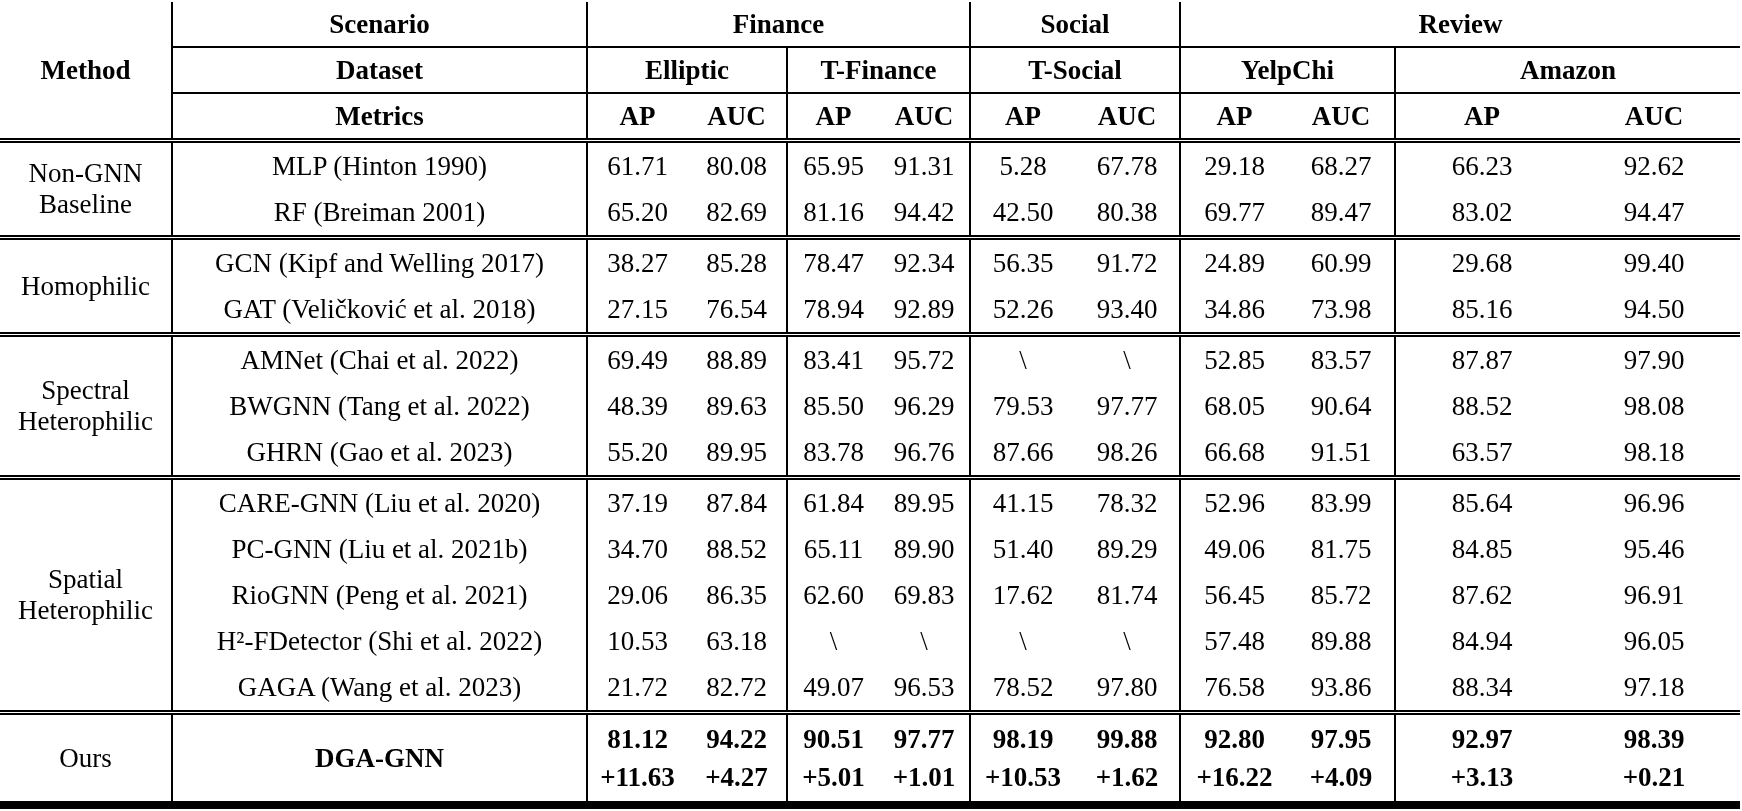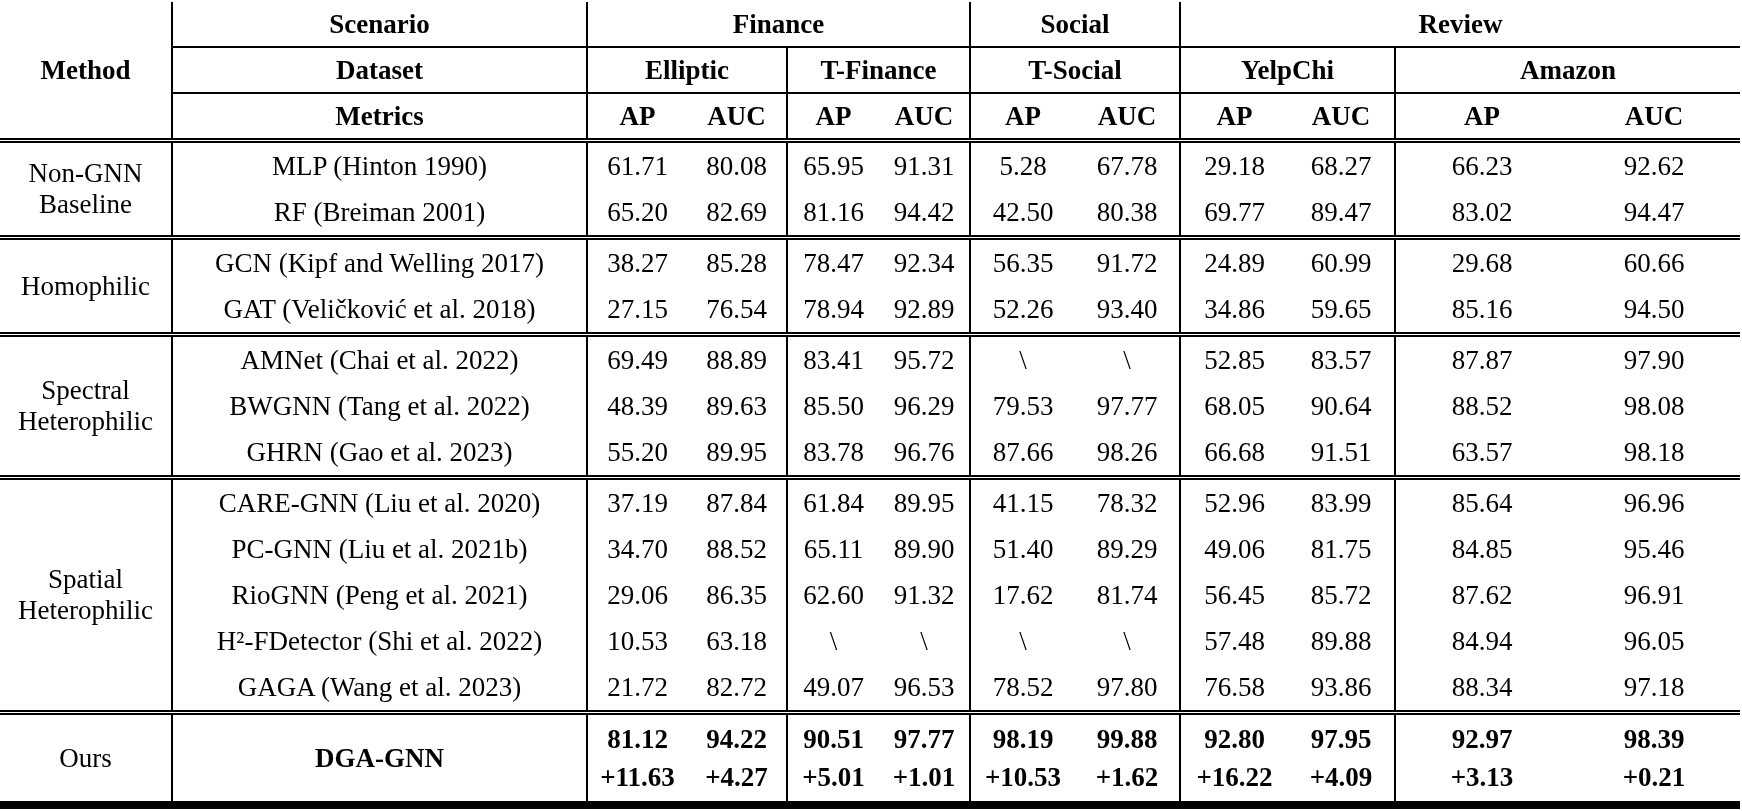--- a/index.html
+++ b/index.html
@@ -111,32 +111,32 @@
           <td class="bl">GCN (Kipf and Welling 2017)</td>
           <td class="bl"><span class="ul">38.27</span></td>
           <td><span class="ul">85.28</span></td>
           <td class="bl"><span>78.47</span></td>
           <td><span>92.34</span></td>
           <td class="bl"><span class="ul">56.35</span></td>
           <td><span>91.72</span></td>
           <td class="bl"><span>24.89</span></td>
           <td><span>60.99</span></td>
           <td class="bl"><span>29.68</span></td>
-          <td><span>60.66</span></td>
+          <td><span>99.40</span></td>
         </tr>
         <tr class="body-row">
           <td class="bl">GAT (Veličković et al. 2018)</td>
           <td class="bl"><span>27.15</span></td>
           <td><span>76.54</span></td>
           <td class="bl"><span class="ul">78.94</span></td>
           <td><span class="ul">92.89</span></td>
           <td class="bl"><span>52.26</span></td>
           <td><span class="ul">93.40</span></td>
           <td class="bl"><span class="ul">34.86</span></td>
-          <td><span class="ul">59.65</span></td>
+          <td><span class="ul">73.98</span></td>
           <td class="bl"><span class="ul">85.16</span></td>
           <td><span class="ul">94.50</span></td>
         </tr>
         <tr class="body-row dbl-top">
           <td rowspan="3">Spectral<br>Heterophilic</td>
           <td class="bl">AMNet (Chai et al. 2022)</td>
           <td class="bl"><span class="ul">69.49</span></td>
           <td><span>88.89</span></td>
           <td class="bl"><span>83.41</span></td>
           <td><span>95.72</span></td>
@@ -198,21 +198,21 @@
           <td class="bl"><span>49.06</span></td>
           <td><span>81.75</span></td>
           <td class="bl"><span>84.85</span></td>
           <td><span>95.46</span></td>
         </tr>
         <tr class="body-row">
           <td class="bl">RioGNN (Peng et al. 2021)</td>
           <td class="bl"><span>29.06</span></td>
           <td><span>86.35</span></td>
           <td class="bl"><span>62.60</span></td>
-          <td><span>91.32</span></td>
+          <td><span>69.83</span></td>
           <td class="bl"><span>17.62</span></td>
           <td><span>81.74</span></td>
           <td class="bl"><span>56.45</span></td>
           <td><span>85.72</span></td>
           <td class="bl"><span>87.62</span></td>
           <td><span>96.91</span></td>
         </tr>
         <tr class="body-row">
           <td class="bl">H²-FDetector (Shi et al. 2022)</td>
           <td class="bl"><span>10.53</span></td>

